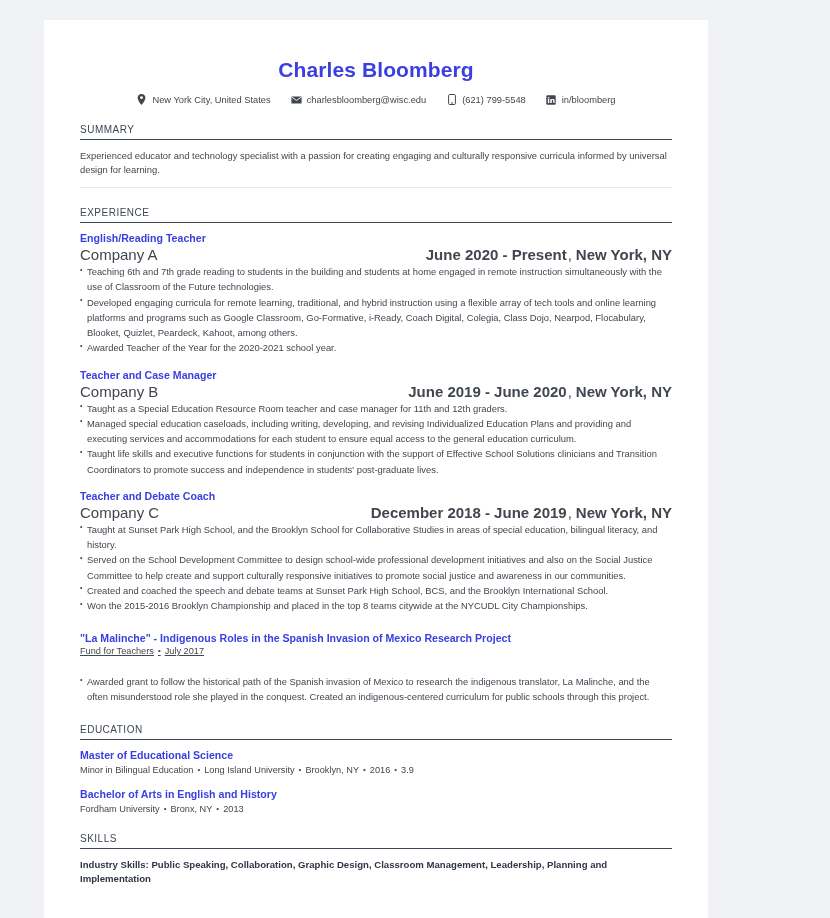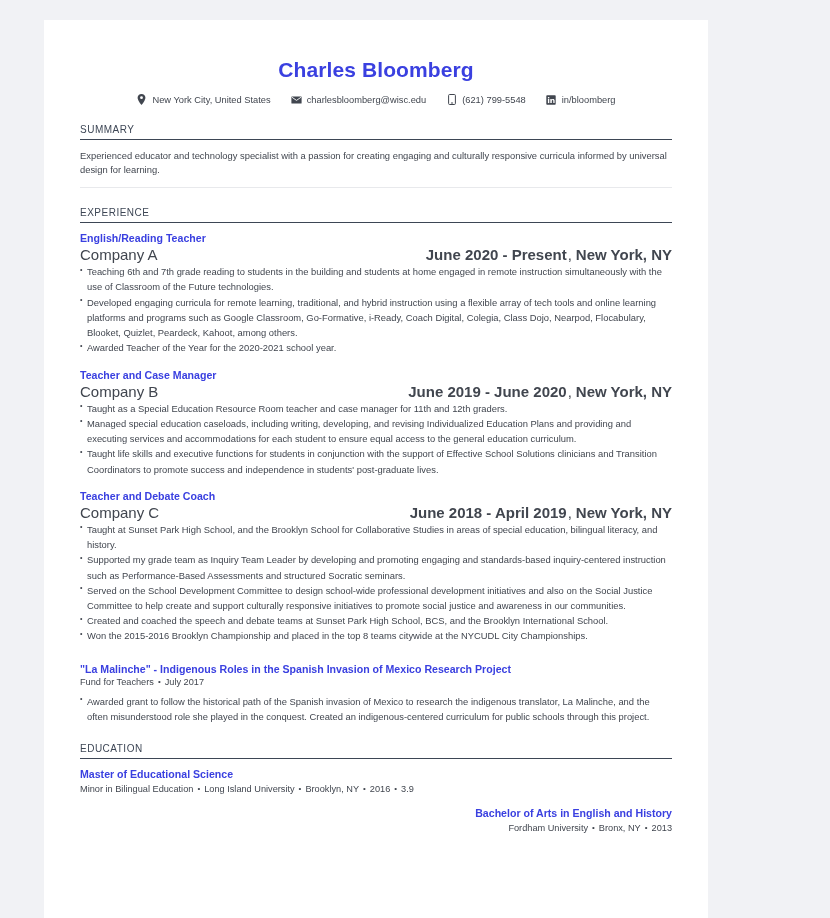--- a/index.html
+++ b/index.html
@@ -132,40 +132,41 @@
     content: "•";
     position: absolute;
     left: 0;
     top: -0.5px;
     font-size: 7px;
     color: #41464f;
   }
 
   
   .edu-entry { margin-bottom: 13px; }
-  .edu-entry:last-child { margin-bottom: 0; text-align: right; }
+  .edu-entry:last-child { margin-bottom: 0; }
 
   .edu-title {
     font-size: 10.6px;
     font-weight: bold;
     color: #3a40e0;
     margin-bottom: 4px;
   }
 
   .edu-details {
     font-size: 9.2px;
     color: #41464f;
   }
   .edu-details .dot { padding: 0 4px; font-size: 8px; vertical-align: 1px; }
 
   
   .proj-sub {
     font-size: 9.2px;
     color: #41464f;
-    margin-bottom: 7px;
+    margin-bottom: 18px;
+    text-decoration: underline;
   }
   .proj-sub .dot { padding: 0 4px; font-size: 8px; vertical-align: 1px; }
 
   
   .skills-text {
     font-size: 9.6px;
     font-weight: bold;
     color: #2f3642;
     line-height: 1.5;
   }
@@ -262,26 +263,25 @@
           <li>Managed special education caseloads, including writing, developing, and revising Individualized Education Plans and providing and executing services and accommodations for each student to ensure equal access to the general education curriculum.</li>
           <li>Taught life skills and executive functions for students in conjunction with the support of Effective School Solutions clinicians and Transition Coordinators to promote success and independence in students' post-graduate lives.</li>
         </ul>
       </div>
 
       <div class="entry">
         <div class="entry-title">Teacher and Debate Coach</div>
         <div class="entry-meta">
           <span class="entry-org">Company C</span>
           <span class="entry-right">
-            <span class="dates">June 2018 - April 2019</span><span class="sep">,</span><span class="loc">New York, NY</span>
+            <span class="dates">December 2018 - June 2019</span><span class="sep">,</span><span class="loc">New York, NY</span>
           </span>
         </div>
         <ul class="bullets">
           <li>Taught at Sunset Park High School, and the Brooklyn School for Collaborative Studies in areas of special education, bilingual literacy, and history.</li>
-          <li>Supported my grade team as Inquiry Team Leader by developing and promoting engaging and standards-based inquiry-centered instruction such as Performance-Based Assessments and structured Socratic seminars.</li>
           <li>Served on the School Development Committee to design school-wide professional development initiatives and also on the Social Justice Committee to help create and support culturally responsive initiatives to promote social justice and awareness in our communities.</li>
           <li>Created and coached the speech and debate teams at Sunset Park High School, BCS, and the Brooklyn International School.</li>
           <li>Won the 2015-2016 Brooklyn Championship and placed in the top 8 teams citywide at the NYCUDL City Championships.</li>
         </ul>
       </div>
     </div>
 
     <div class="section">
       <div class="entry">
         <div class="entry-title">"La Malinche" - Indigenous Roles in the Spanish Invasion of Mexico Research Project</div>
@@ -305,15 +305,19 @@
       </div>
 
       <div class="edu-entry">
         <div class="edu-title">Bachelor of Arts in English and History</div>
         <div class="edu-details">
           <span>Fordham University</span><span class="dot">•</span><span>Bronx, NY</span><span class="dot">•</span><span>2013</span>
         </div>
       </div>
     </div>
 
+    <div class="section">
+      <div class="section-title rule-strong">SKILLS</div>
+      <div class="skills-text">Industry Skills: Public Speaking, Collaboration, Graphic Design, Classroom Management, Leadership, Planning and Implementation</div>
+    </div>
 
   </div>
 </div>
 
 </body></html>

